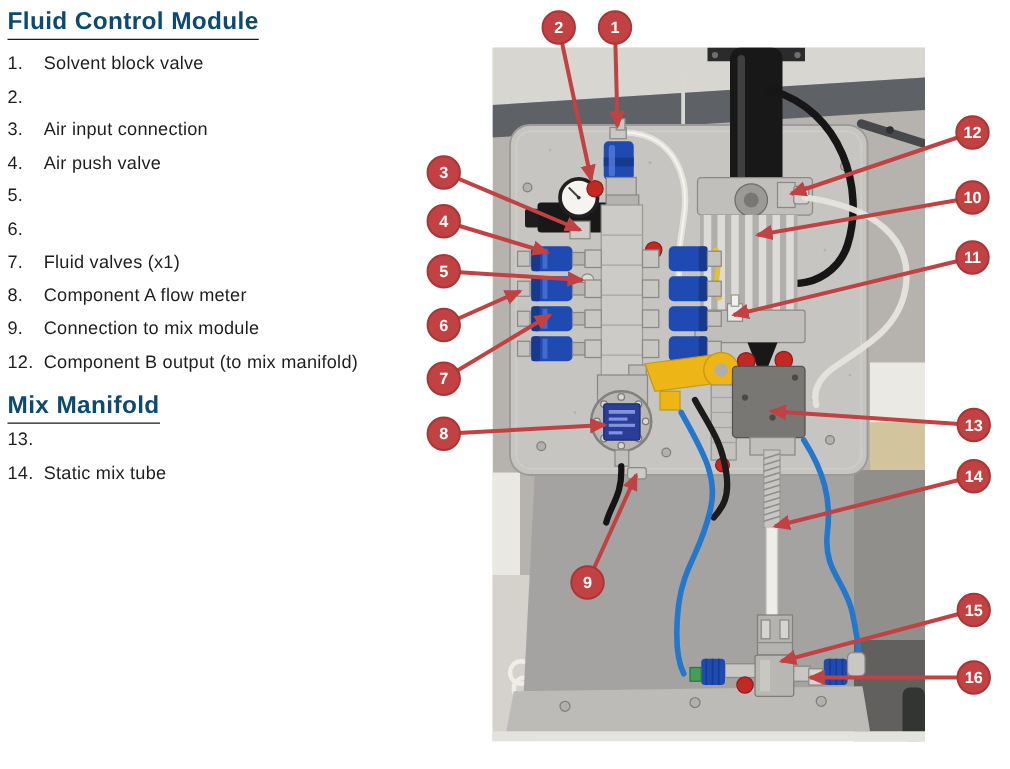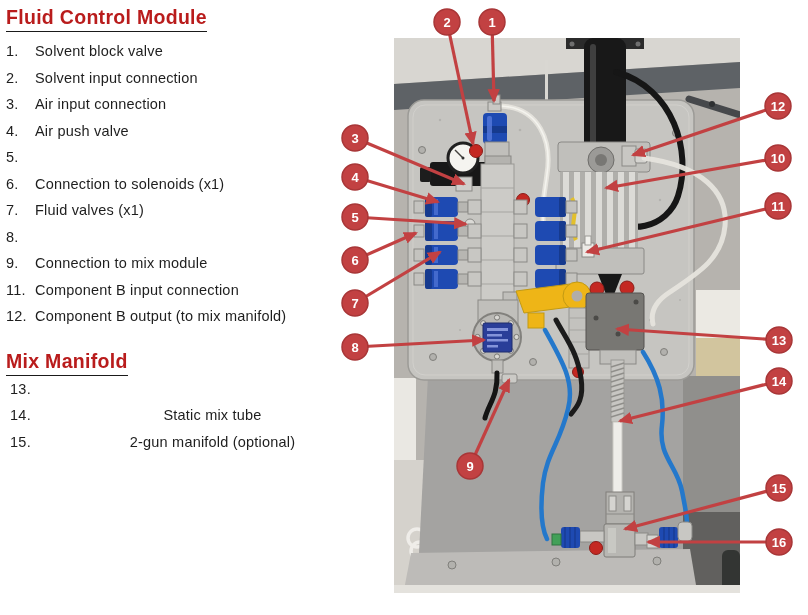--- a/index.html
+++ b/index.html
@@ -4,25 +4,25 @@
 <style>
   html,body{margin:0;padding:0;background:#fff;}
   .page{
     position:relative;width:808px;height:615px;background:#fff;overflow:hidden;
     font-family:"Liberation Sans",sans-serif;
   }
   
   .legend{position:absolute;left:6px;top:6px;width:384px;}
   .section-title{
     display:inline-block;margin:0;font-size:19.5px;line-height:22px;font-weight:700;
-    color:#b91c1c;letter-spacing:.3px;border-bottom:1.7px solid #1a1a1a;padding-bottom:3px;
+    color:#0c4a6e;letter-spacing:.3px;border-bottom:1.7px solid #1a1a1a;padding-bottom:3px;
   }
   .legend-list{list-style:none;margin:10px 0 0 0;padding:0;}
-  .legend-list.second{margin-top:4px;text-align:center;}
-  .section-2{margin-top:16px;}
+  .legend-list.second{margin-top:4px;}
+  .section-2{margin-top:6px;}
   .legend-item{display:flex;align-items:flex-start;height:26.5px;font-size:14.5px;
     color:#1e1e1e;letter-spacing:.2px;line-height:18px;}
   .legend-num{width:29px;flex:none;}
   .legend-label{flex:1;}
   
   svg.photo{position:absolute;left:0;top:0;}
   .c-wall{fill:var(--wall);}
   .c-ceiling{fill:var(--ceiling);}
   .c-band{fill:var(--band);}
   .c-panel{fill:var(--panel);stroke:var(--panel_edge);stroke-width:1.5px;}
@@ -54,71 +54,62 @@
   <div class="legend">
     <div class="legend-section">
       <h1 class="section-title">Fluid Control Module</h1>
       <ul class="legend-list">
         <li class="legend-item">
             <span class="legend-num">1.</span>
             <span class="legend-label">Solvent block valve</span>
           </li>
         <li class="legend-item">
             <span class="legend-num">2.</span>
-            <span class="legend-label">Solvent input connection</span>
           </li>
         <li class="legend-item">
             <span class="legend-num">3.</span>
             <span class="legend-label">Air input connection</span>
           </li>
         <li class="legend-item">
             <span class="legend-num">4.</span>
             <span class="legend-label">Air push valve</span>
           </li>
         <li class="legend-item">
             <span class="legend-num">5.</span>
           </li>
         <li class="legend-item">
             <span class="legend-num">6.</span>
-            <span class="legend-label">Connection to solenoids (x1)</span>
           </li>
         <li class="legend-item">
             <span class="legend-num">7.</span>
             <span class="legend-label">Fluid valves (x1)</span>
           </li>
         <li class="legend-item">
             <span class="legend-num">8.</span>
+            <span class="legend-label">Component A flow meter</span>
           </li>
         <li class="legend-item">
             <span class="legend-num">9.</span>
             <span class="legend-label">Connection to mix module</span>
-          </li>
-        <li class="legend-item">
-            <span class="legend-num">11.</span>
-            <span class="legend-label">Component B input connection</span>
           </li>
         <li class="legend-item">
             <span class="legend-num">12.</span>
             <span class="legend-label">Component B output (to mix manifold)</span>
           </li>
       </ul>
     </div>
     <div class="legend-section section-2">
       <h1 class="section-title">Mix Manifold</h1>
       <ul class="legend-list second">
         <li class="legend-item">
             <span class="legend-num">13.</span>
           </li>
         <li class="legend-item">
             <span class="legend-num">14.</span>
             <span class="legend-label">Static mix tube</span>
-          </li>
-        <li class="legend-item">
-            <span class="legend-num">15.</span>
-            <span class="legend-label">2-gun manifold (optional)</span>
           </li>
       </ul>
     </div>
   </div>
 
   <svg class="photo" width="808" height="615" viewBox="0 0 808 615">
     <defs>
       <clipPath id="photoClip">
           <rect x="394" y="38" width="346" height="555"></rect>
         </clipPath>

